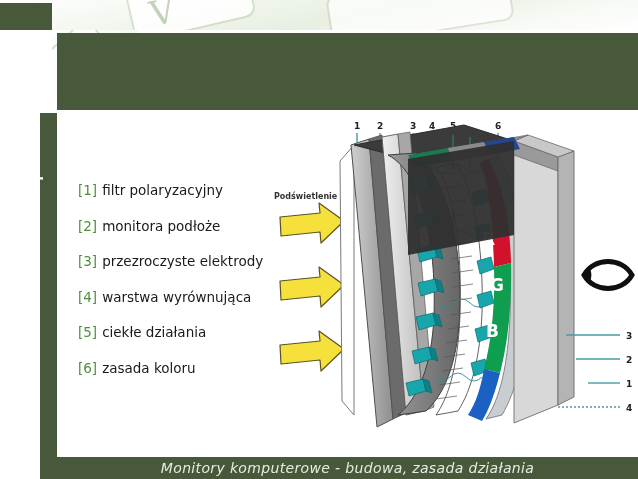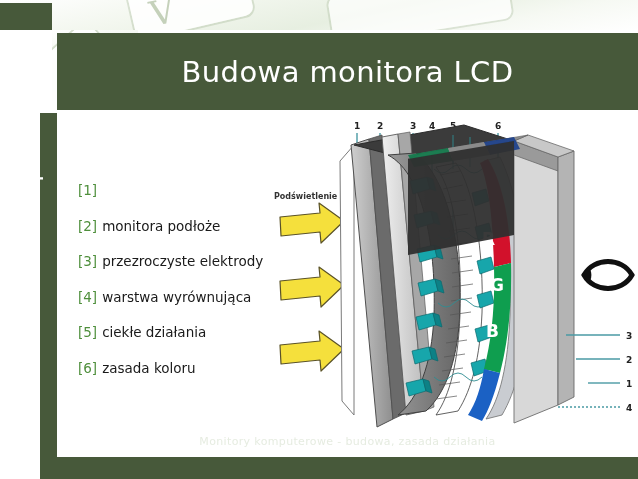--- a/index.html
+++ b/index.html
@@ -116,28 +116,29 @@
   }
   .layer-num {
     color: #4f8f3c;
     margin-right: 5px;
     font-size: 13.5px;
   }
 
   
   #footer-text {
     position: absolute;
-    left: 57px; top: 430px;
+    left: 57px; top: 457px;
     width: 581px; height: 22px;
     display: flex; align-items: center; justify-content: center;
     color: #e6ece1;
-    font-size: 11px;
+    font-size: 14px;
     letter-spacing: 0.35px;
     font-family: "DejaVu Sans", sans-serif;
     white-space: nowrap;
+    font-style: italic;
   }
 
   
   #diagram {
     position: absolute;
     left: 258px; top: 115px;
     width: 380px; height: 335px;
   }
   #diagram svg { display: block; }
 
@@ -171,27 +172,27 @@
   </div>
   <div class="kbd-photo" id="photo-mid">
     <span class="kbd-letter" id="kbd-letter-m">M</span>
   </div>
 
   <div class="green" id="block-topleft"></div>
   <div class="green" id="title-bar"></div>
   <div class="green" id="sidebar"></div>
   <div class="green" id="footer-bar"></div>
 
-  <div id="slide-title">Budowa monitora LCD</div>
 
   <div id="sidebar-label">miroslawzelent.pl</div>
 
   <div id="layer-list">
     <div class="layer-item">
       <span class="layer-num">[1]</span>
+      <span>filtr polaryzacyjny</span>
     </div>
     <div class="layer-item">
       <span class="layer-num">[2]</span>
       <span>monitora podłoże</span>
     </div>
     <div class="layer-item">
       <span class="layer-num">[3]</span>
       <span>przezroczyste elektrody</span>
     </div>
     <div class="layer-item">

